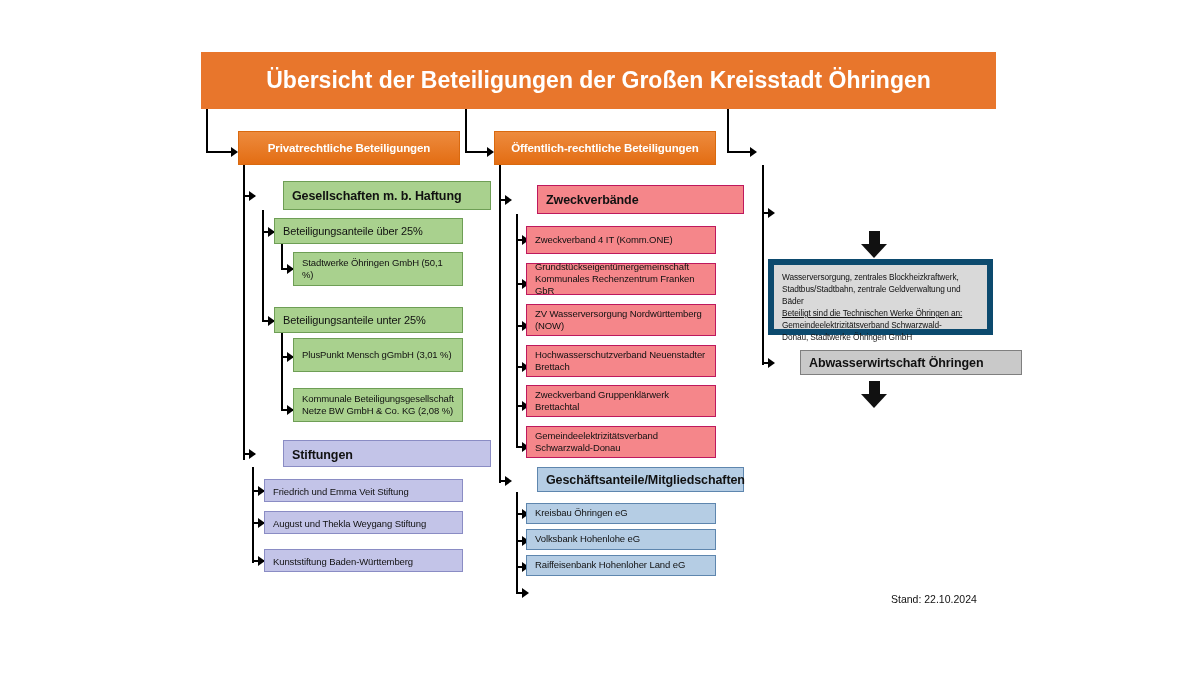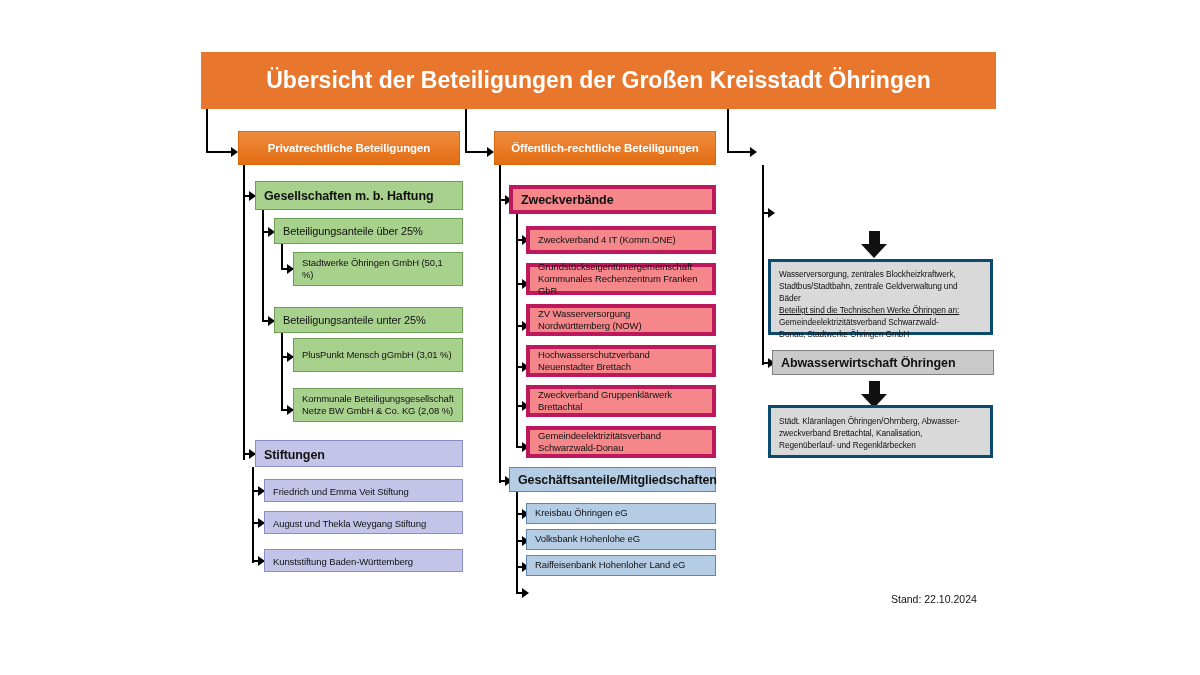--- a/index.html
+++ b/index.html
@@ -55,39 +55,39 @@
   }
   
   .lav{
     background:#C3C4E8;
     border:1px solid #8A8CC4;
     align-items:flex-end;
   }
   
   .red{
     background:#F5868A;
-    border:4px solid #be185d;
+    border:1px solid #be185d;
   }
   
   .blue{
     background:#B5CDE4;
     border:1px solid #5E86AE;
   }
   
   .grey{
     background:#C9C9C9;
     border:1px solid #7F7F7F;
   }
   .greylite{
     background:#D9D9D9;
-    border:3px solid #0c4a6e;
-  }
-
-  
-  .lvl1{font-size:12.5px;font-weight:bold;}
+    border:6px solid #0c4a6e;
+  }
+
+  
+  .lvl1{font-size:12.5px;font-weight:bold;margin-left:28px;}
   .lvl2{font-size:11px;font-weight:normal;}
   .lvl3{font-size:9.5px;font-weight:normal;}
   .lvl4{font-size:8.3px;font-weight:normal;line-height:1.45;}
 
   
   .ln{position:absolute;background:#000;}
   .vl{width:2px;}
   .hl{height:2px;}
   
   .ah{
@@ -311,23 +311,16 @@
 
   <div class="box grey lvl1" style="left:772px;top:350px;width:222px;height:25px;">
     <span class="t">Abwasserwirtschaft Öhringen</span>
   </div>
 
   <div class="bigarrow" style="left:861px;top:381px;height:28px;">
     <div class="shaft"></div>
     <div class="head"></div>
   </div>
 
-  <div class="box greylite lvl4" style="left:768px;top:405px;width:225px;height:53px;align-items:flex-start;padding-top:7px;">
-    <span class="t">
-      <span>Städt. Kläranlagen Öhringen/Ohrnberg, Abwasser-</span><br>
-      <span>zweckverband Brettachtal, Kanalisation,</span><br>
-      <span>Regenüberlauf- und Regenklärbecken</span>
-    </span>
-  </div>
 
   <div class="stand" style="left:891px;top:593px;">Stand: 22.10.2024</div>
 
 </div>
 
 </body></html>

